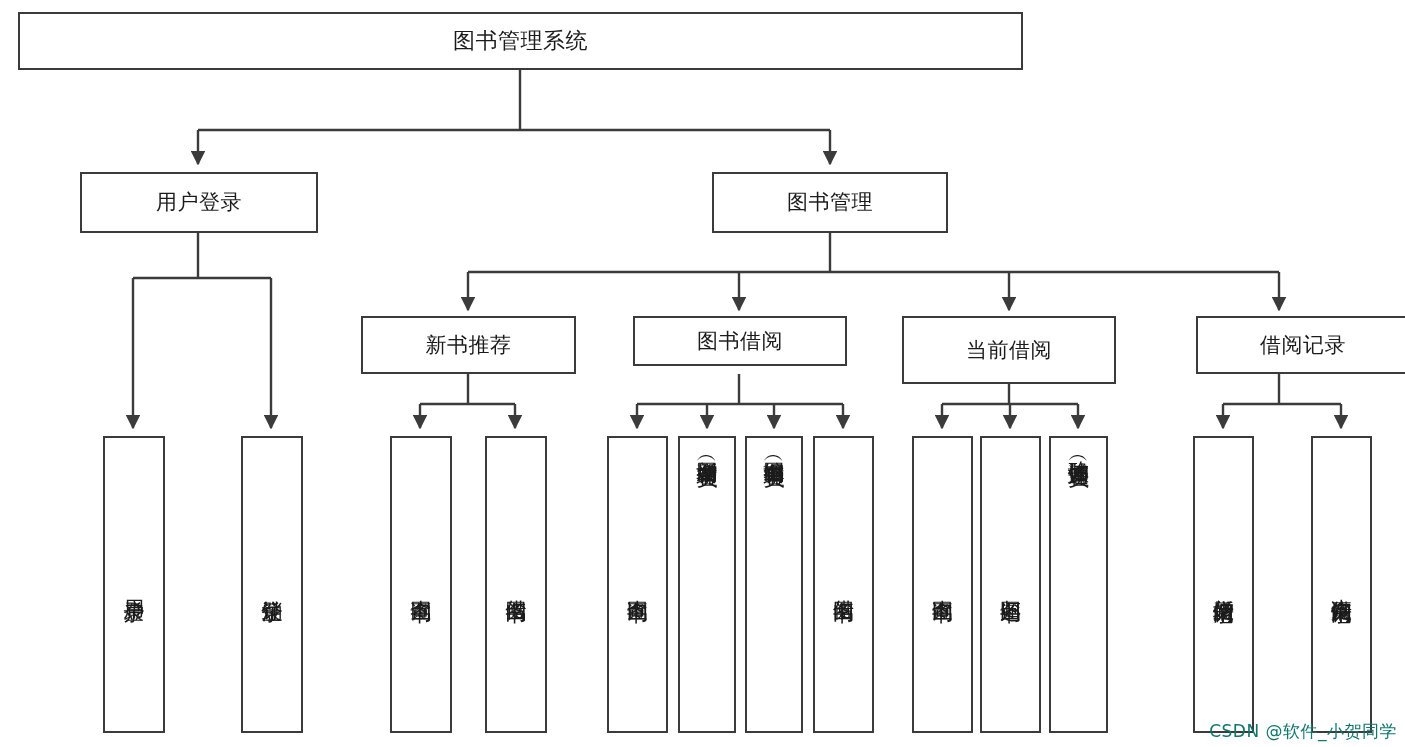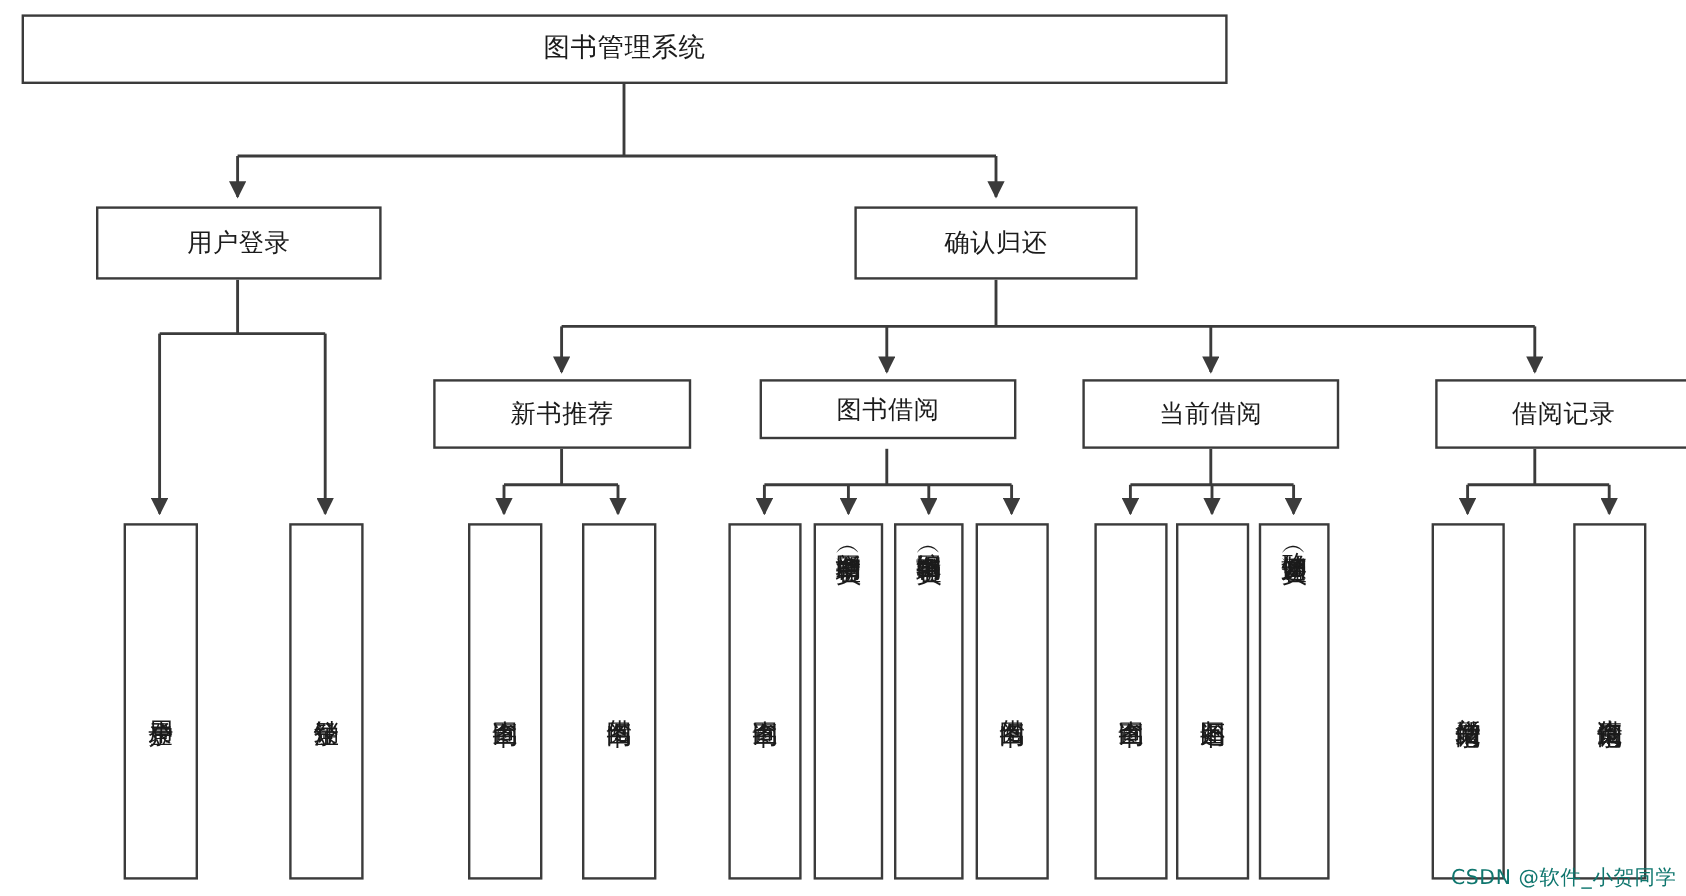--- a/index.html
+++ b/index.html
@@ -132,30 +132,30 @@
   </svg>
 
   <div class="node horiz root" style="left:18px; top:12px; width:1005px; height:58px;">
     <span class="node-label">图书管理系统</span>
   </div>
 
   <div class="node horiz" style="left:80px; top:172px; width:238px; height:61px;">
     <span class="node-label">用户登录</span>
   </div>
   <div class="node horiz" style="left:712px; top:172px; width:236px; height:61px;">
-    <span class="node-label">确认归还</span>
+    <span class="node-label">图书管理</span>
   </div>
 
   <div class="node horiz" style="left:361px; top:316px; width:215px; height:58px;">
     <span class="node-label">新书推荐</span>
   </div>
   <div class="node horiz" style="left:633px; top:316px; width:214px; height:50px;">
     <span class="node-label">图书借阅</span>
   </div>
-  <div class="node horiz" style="left:902px; top:316px; width:214px; height:58px;">
+  <div class="node horiz" style="left:902px; top:316px; width:214px; height:68px;">
     <span class="node-label">当前借阅</span>
   </div>
   <div class="node horiz" style="left:1172px; top:316px; width:214px; height:58px;margin-left:24px;">
     <span class="node-label">借阅记录</span>
   </div>
 
   <div class="node vert centered" style="left:103px; top:436px; width:62px; height:297px;">
     <span class="node-label">用户登录</span>
   </div>
   <div class="node vert centered" style="left:241px; top:436px; width:62px; height:297px;">

